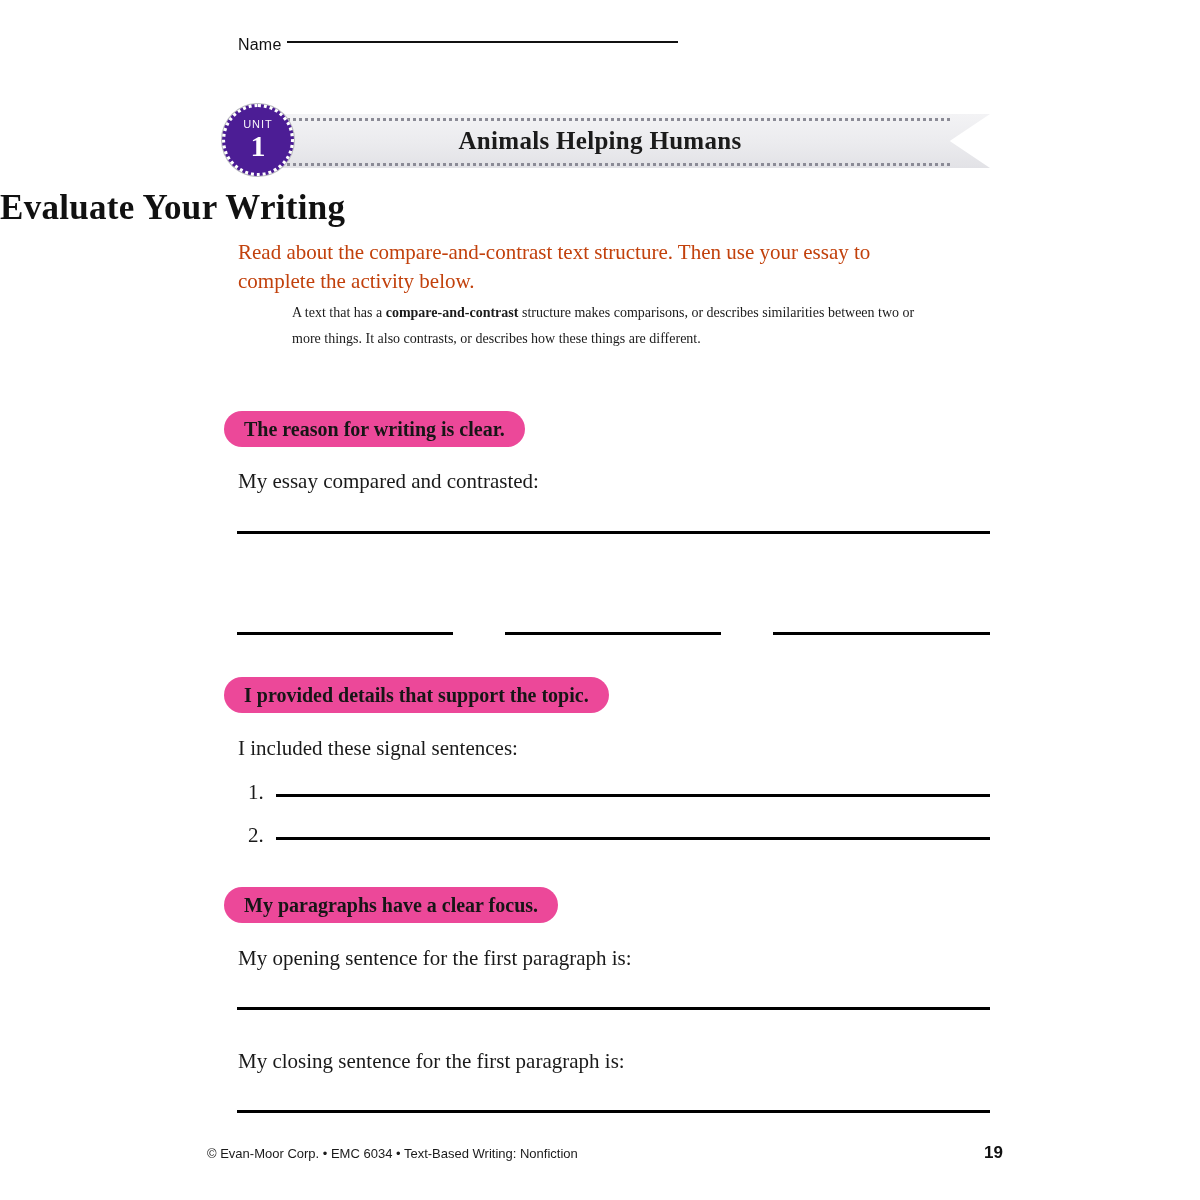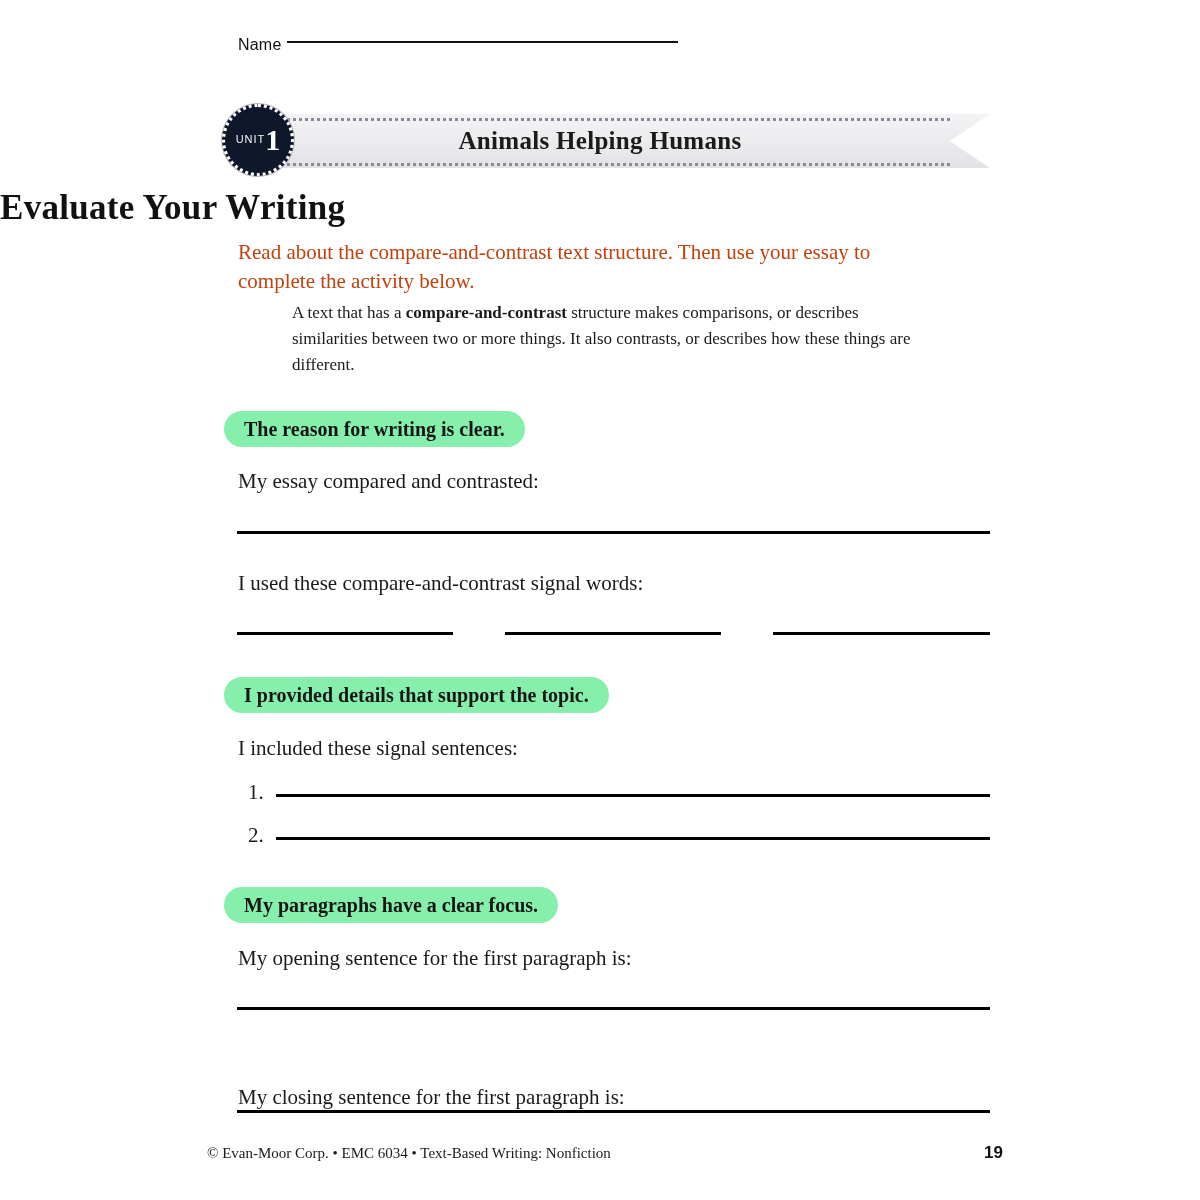--- a/index.html
+++ b/index.html
@@ -91,25 +91,25 @@
     letter-spacing: 0.3px;
   }
 
   .unit-badge {
     position: absolute;
     left: 0;
     top: 0;
     width: 72px;
     height: 72px;
     border-radius: 50%;
-    background: #0f172a;
+    background: #4c1d95;
     border: 3px dotted #ffffff;
     box-sizing: border-box;
     display: flex;
-    flex-direction: row;
+    flex-direction: column;
     align-items: center;
     justify-content: center;
     color: #ffffff;
     box-shadow: 0 0 0 1px #b8b8be;
   }
   .unit-badge-label {
     font-family: "Liberation Sans", sans-serif;
     font-size: 11px;
     letter-spacing: 1px;
     line-height: 1;
@@ -145,34 +145,34 @@
     width: 690px;
     font-size: 21px;
     line-height: 29px;
     color: #c2410c;
   }
   .definition {
     position: absolute;
     left: 292px;
     top: 300px;
     width: 640px;
-    font-size: 17px;
+    font-size: 14px;
     line-height: 26px;
     color: #1a1a1a;
   }
   .definition b { font-weight: bold; }
 
   
   .pill {
     position: absolute;
     left: 224px;
     height: 36px;
     padding: 0 20px;
     border-radius: 18px;
-    background: #86efac;
+    background: #ec4899;
     display: inline-flex;
     align-items: center;
     font-family: "Liberation Serif", serif;
     font-weight: bold;
     font-size: 20px;
     color: #161616;
     white-space: nowrap;
     box-sizing: border-box;
   }
   .pill-1 { top: 411px; }
@@ -184,21 +184,21 @@
     position: absolute;
     left: 238px;
     font-size: 21px;
     color: #1a1a1a;
     white-space: nowrap;
   }
   .p-essay   { top: 469px; text-align: right; }
   .p-signal  { top: 571px; }
   .p-details { top: 736px; }
   .p-opening { top: 946px; }
-  .p-closing { top: 1049px; margin-top: 36px; }
+  .p-closing { top: 1049px; }
 
   
   .rule {
     position: absolute;
     border-bottom: 3px solid #000;
     height: 0;
   }
   .rule-full-1 { left: 237px; width: 753px; top: 531px; }
   .rule-full-2 { left: 237px; width: 753px; top: 1007px; }
   .rule-full-3 { left: 237px; width: 753px; top: 1110px; }
@@ -235,22 +235,22 @@
   .footer {
     position: absolute;
     left: 207px;
     right: 197px;
     top: 1143px;
     display: flex;
     align-items: center;
     justify-content: space-between;
   }
   .footer-credit {
-    font-family: Liberation Serif, serif;
-    font-size: 15px;
+    font-family: Liberation Sans, sans-serif;
+    font-size: 13px;
     color: #1a1a1a;
   }
   .footer-page {
     font-family: "Liberation Sans", sans-serif;
     font-size: 17px;
     font-weight: bold;
     color: #111;
     margin-left: 24px;
   }
 </style>
@@ -280,21 +280,20 @@
   <div class="intro">Read about the compare-and-contrast text structure. Then use your essay to complete the activity below.</div>
 
   <div class="definition">
     <span>A text that has a </span><b>compare-and-contrast</b><span> structure makes comparisons, or describes similarities between two or more things. It also contrasts, or describes how these things are different.</span>
   </div>
 
   <div class="pill pill-1">The reason for writing is clear.</div>
   <div class="prompt p-essay">My essay compared and contrasted:</div>
   <div class="rule rule-full-1"></div>
 
-  <div class="prompt p-signal">I used these compare-and-contrast signal words:</div>
   <div class="rule rule-short-a"></div>
   <div class="rule rule-short-b"></div>
   <div class="rule rule-short-c"></div>
 
   <div class="pill pill-2">I provided details that support the topic.</div>
   <div class="prompt p-details">I included these signal sentences:</div>
 
   <div class="num-item num-1">
     <span class="num-label">1.</span>
     <span class="num-rule"></span>

